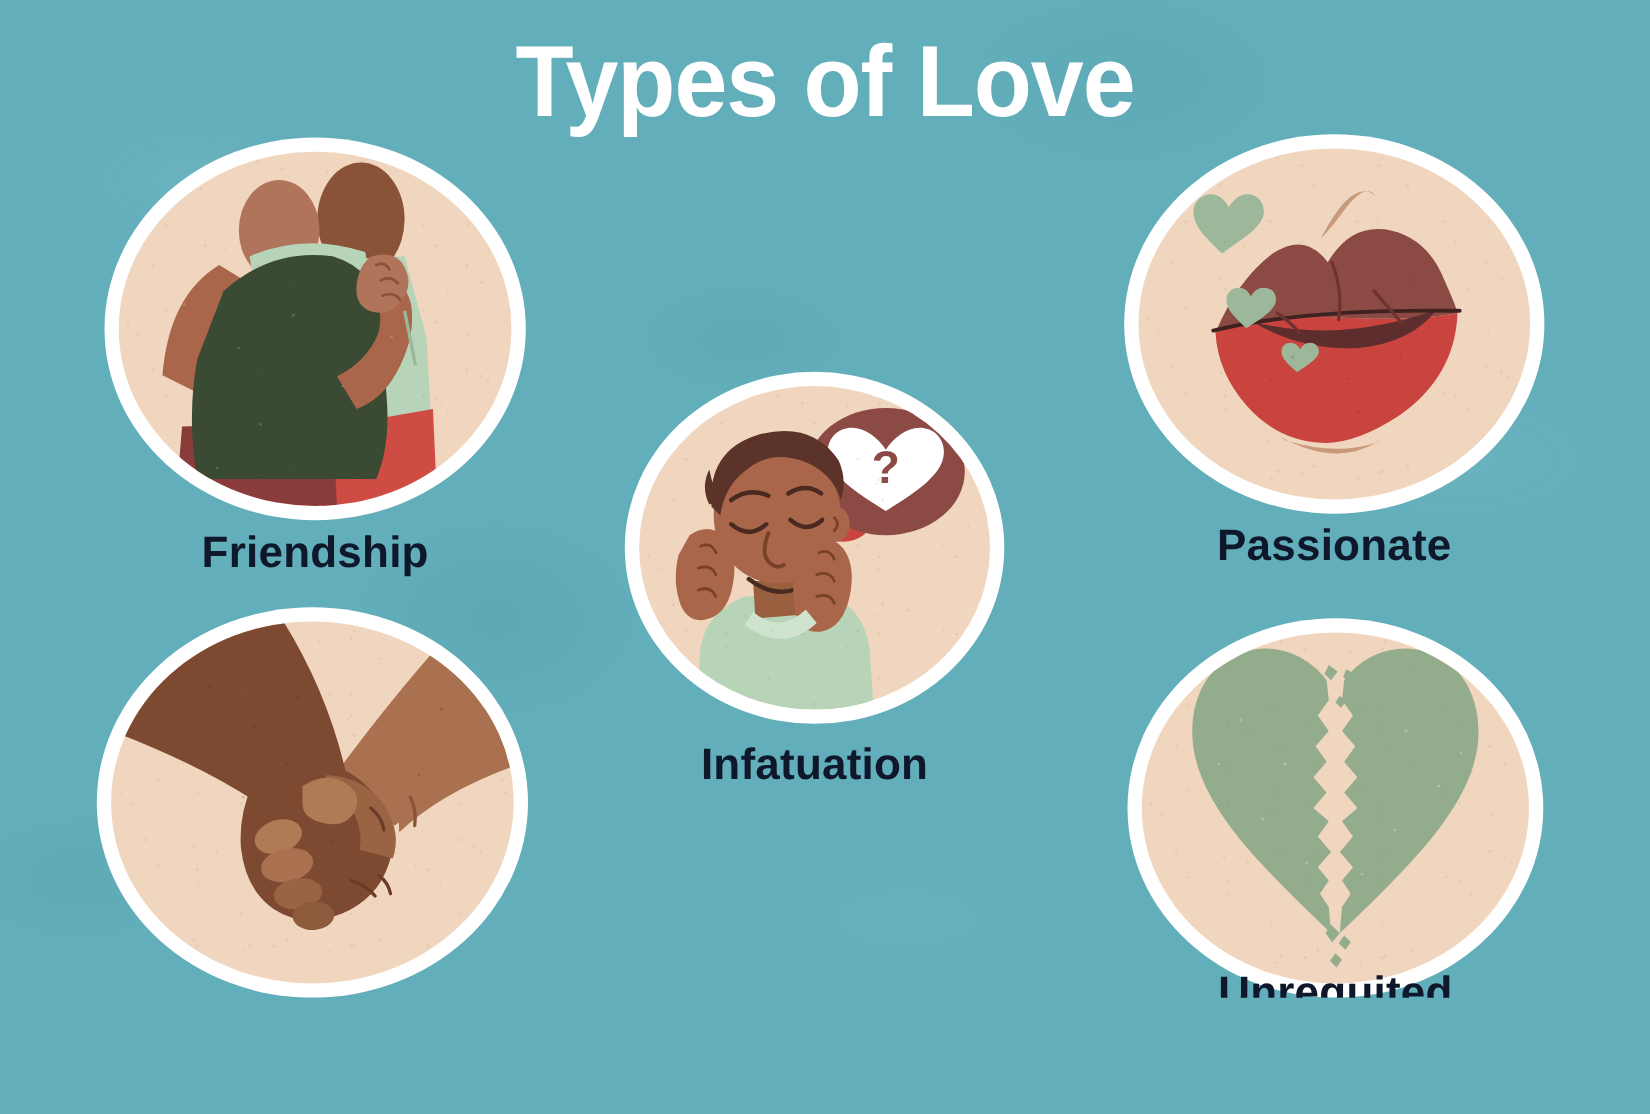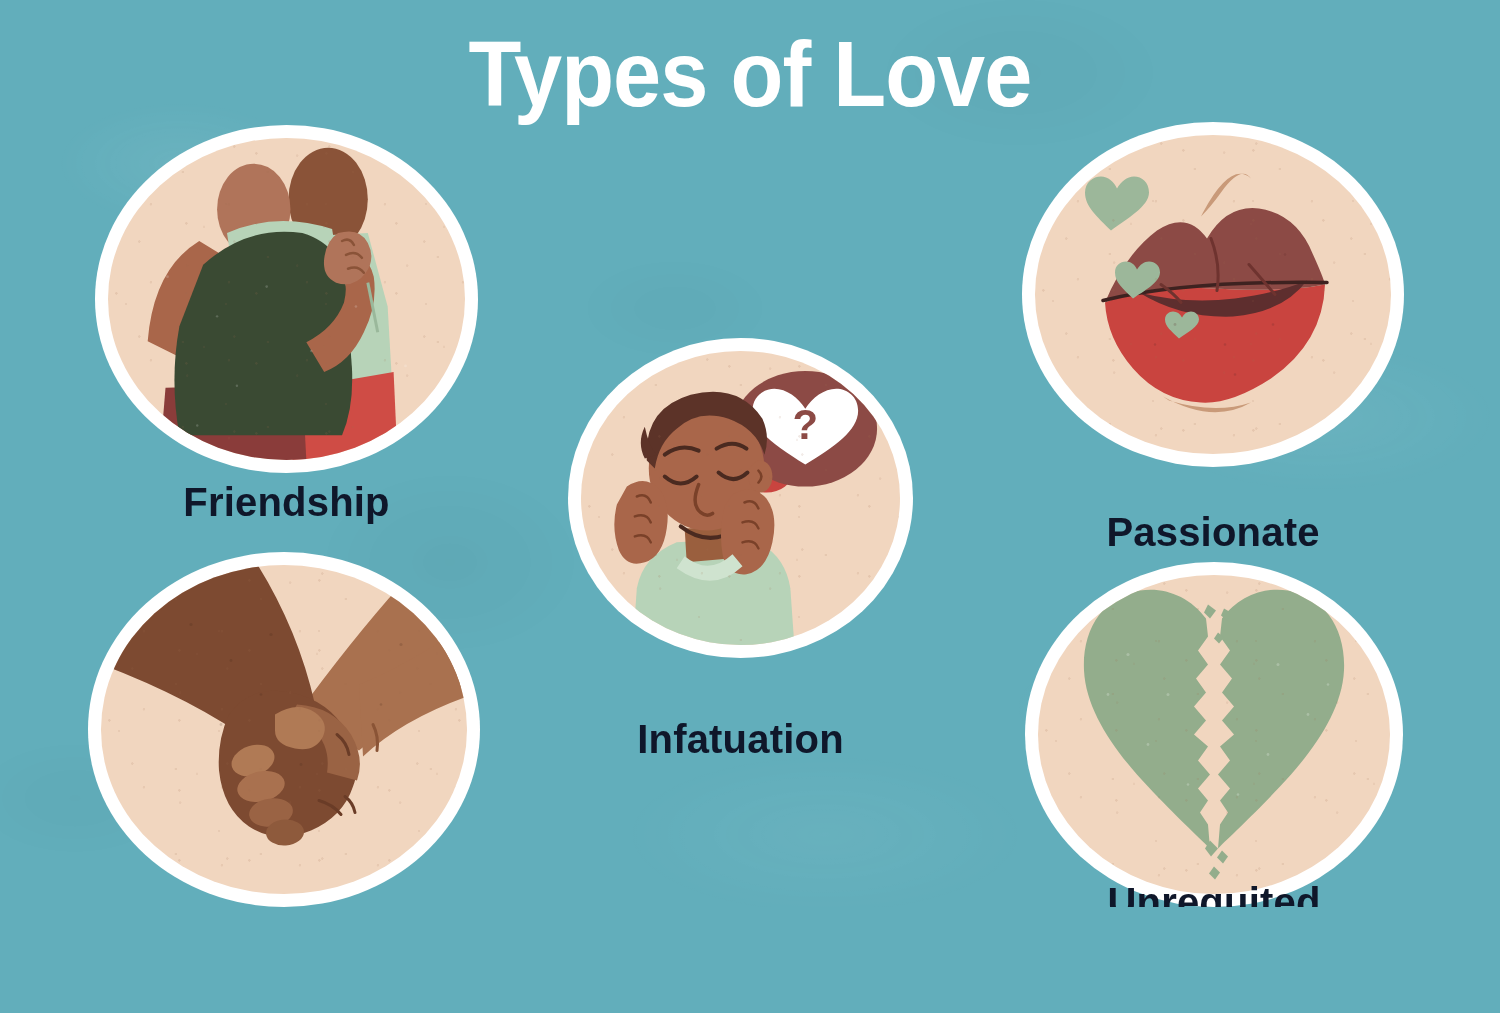--- a/index.html
+++ b/index.html
@@ -103,25 +103,25 @@
   #item-friendship   { left: 95px;   top: 125px; width: 383px; }
   #item-friendship   .bubble { width: 383px; height: 348px; left: 0; top: 0; }
   #item-friendship   .caption { top: 355px; }
 
   #item-compassionate { left: 88px;  top: 552px; width: 392px; }
   #item-compassionate .bubble { width: 392px; height: 355px; left: 0; top: 0; }
   #item-compassionate .caption { top: 333px; }
 
   #item-infatuation  { left: 568px;  top: 338px; width: 345px; }
   #item-infatuation  .bubble { width: 345px; height: 320px; left: 0; top: 0; }
-  #item-infatuation  .caption { top: 335px; margin-top: 44px; }
+  #item-infatuation  .caption { top: 335px; }
 
   #item-passionate   { left: 1022px; top: 122px; width: 382px; }
   #item-passionate   .bubble { width: 382px; height: 345px; left: 0; top: 0; }
-  #item-passionate   .caption { top: 352px; margin-top: 36px; }
+  #item-passionate   .caption { top: 352px; }
 
   #item-unrequited   { left: 1025px; top: 562px; width: 378px; }
   #item-unrequited   .bubble { width: 378px; height: 345px; left: 0; top: 0; }
   #item-unrequited   .caption { top: 318px; }
 
   svg { display: block; width: 100%; height: 100%; }
 </style>
 </head>
 <body>
 

